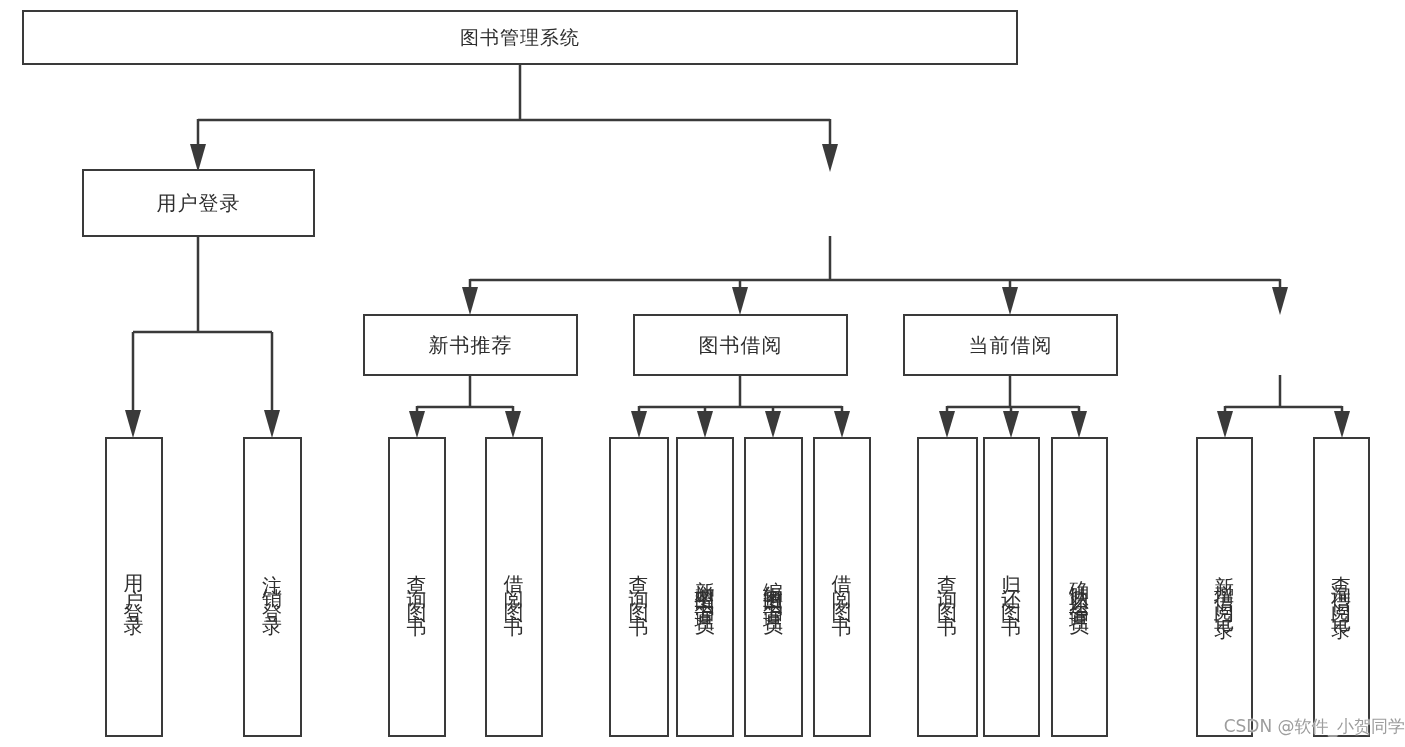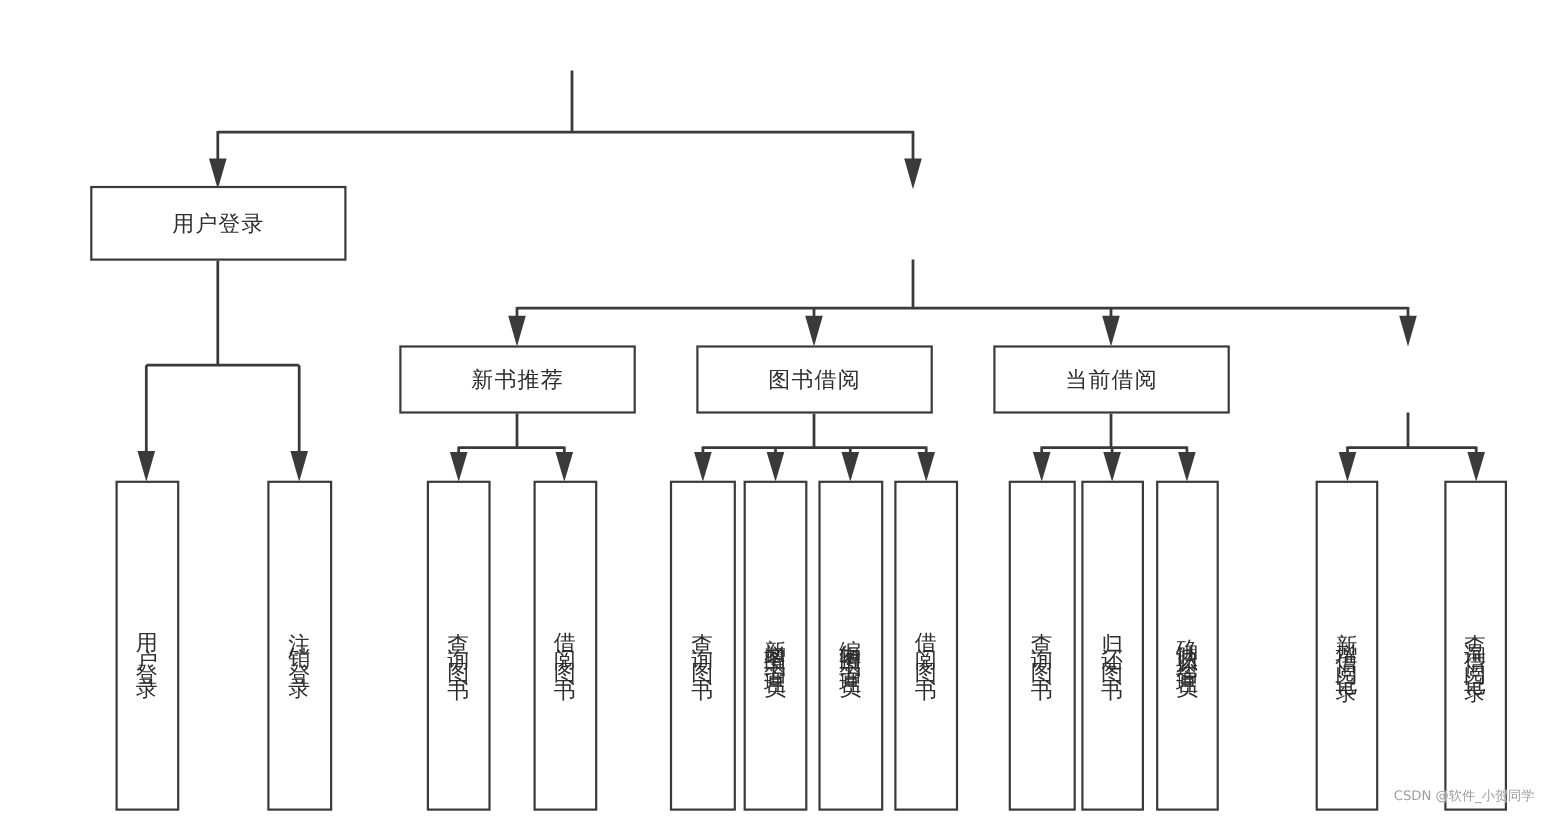--- a/index.html
+++ b/index.html
@@ -38,22 +38,22 @@
     text-orientation:mixed;
     font-size:20px;
     line-height:1;
     white-space:nowrap;
   }
   .sp4 .lbl{letter-spacing:14px;}
   .sp6 .lbl{letter-spacing:9px;}
   .spl .lbl{letter-spacing:5px;}
   .watermark{
     position:absolute;
-    top:715px;right:10px;
-    font-size:12px;
+    top:715px;right:0;
+    font-size:17px;
     color:var(--watermark);
     text-shadow:0 0 2px #ffffff,0 0 1px #ffffff;
     white-space:nowrap;
     z-index:5;
   }
 </style>
 </head>
 <body>
 
 <div class="canvas">
@@ -87,20 +87,23 @@
       <polygon points="765,411 781,411 773,438"></polygon>
       <polygon points="834,411 850,411 842,438"></polygon>
       <polygon points="939,411 955,411 947,438"></polygon>
       <polygon points="1003,411 1019,411 1011,438"></polygon>
       <polygon points="1071,411 1087,411 1079,438"></polygon>
       <polygon points="1217,411 1233,411 1225,438"></polygon>
       <polygon points="1334,411 1350,411 1342,438"></polygon>
     </g>
   </svg>
 
+  <div class="box hbox root-box" style="left:22px;top:10px;width:996px;height:55px;">
+    <span class="lbl">图书管理系统</span>
+  </div>
 
   <div class="box hbox" style="left:82px;top:169px;width:233px;height:68px;">
     <span class="lbl">用户登录</span>
   </div>
 
   <div class="box hbox" style="left:363px;top:314px;width:215px;height:62px;">
     <span class="lbl">新书推荐</span>
   </div>
   <div class="box hbox" style="left:633px;top:314px;width:215px;height:62px;">
     <span class="lbl">图书借阅</span>

